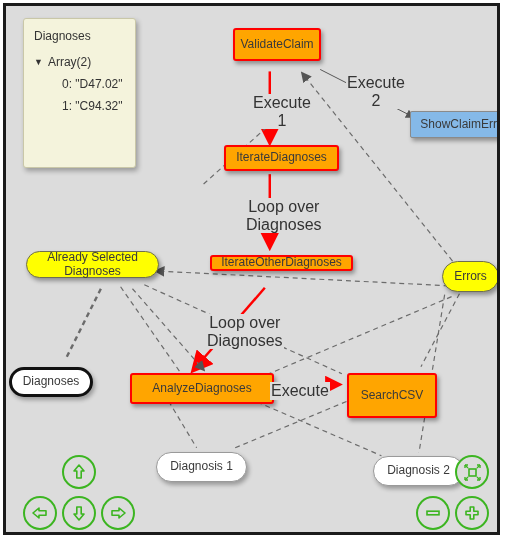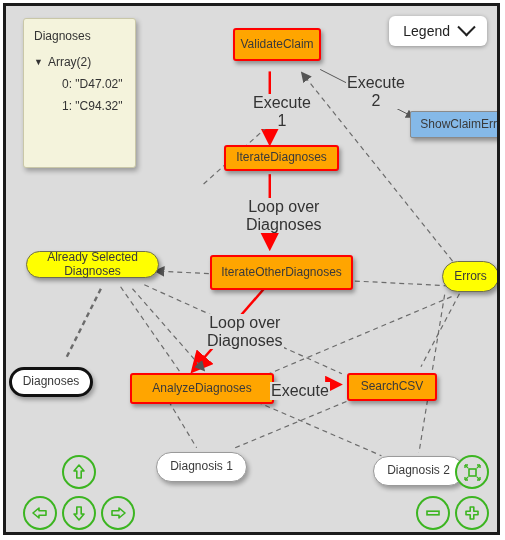--- a/index.html
+++ b/index.html
@@ -90,37 +90,37 @@
     </div>
 
     <div class="node n-blue" style="left:404px;top:105px;width:108px;height:27px;">
       <span>ShowClaimError</span>
     </div>
 
     <div class="node n-task" style="left:218px;top:139px;width:115px;height:26px;">
       <span>IterateDiagnoses</span>
     </div>
 
-    <div class="node n-task" style="left:204px;top:249px;width:143px;height:35px;">
+    <div class="node n-task" style="left:204px;top:249px;width:143px;height:16px;">
       <span>IterateOtherDiagnoses</span>
     </div>
 
     <div class="node n-yellow" style="left:20px;top:245px;width:133px;height:27px;">
       <span>Already Selected Diagnoses</span>
     </div>
 
     <div class="node n-yellow" style="left:436px;top:255px;width:57px;height:31px;">
       <span>Errors</span>
     </div>
 
     <div class="node n-task" style="left:124px;top:367px;width:144px;height:31px;">
       <span>AnalyzeDiagnoses</span>
     </div>
 
-    <div class="node n-task" style="left:341px;top:367px;width:90px;height:28px;">
+    <div class="node n-task" style="left:341px;top:367px;width:90px;height:45px;">
       <span>SearchCSV</span>
     </div>
 
     <div class="node n-pill sel" style="left:3px;top:361px;width:84px;height:30px;">
       <span>Diagnoses</span>
     </div>
 
     <div class="node n-pill" style="left:150px;top:446px;width:91px;height:30px;">
       <span>Diagnosis 1</span>
     </div>
@@ -151,24 +151,20 @@
 
     <div id="tooltip">
       <div class="tt-title">Diagnoses</div>
       <div class="tt-arr">
         <span class="tt-caret">▼</span><span>Array(2)</span>
       </div>
       <div class="tt-item">0: "D47.02"</div>
       <div class="tt-item">1: "C94.32"</div>
     </div>
 
-    <div id="legend">
-      <span>Legend</span>
-      <span class="chev"></span>
-    </div>
 
     <div class="ctl" style="left:56px;top:449px;">
       <svg width="18" height="18" viewBox="0 0 18 18">
         <path d="M9 2 L14 8 H11.2 V15 H6.8 V8 H4 Z" fill="none" stroke="#3cb521" stroke-width="1.6" stroke-linejoin="round"></path>
       </svg>
     </div>
     <div class="ctl" style="left:17px;top:490px;">
       <svg width="18" height="18" viewBox="0 0 18 18">
         <path d="M2 9 L8 4 V6.8 H15 V11.2 H8 V14 Z" fill="none" stroke="#3cb521" stroke-width="1.6" stroke-linejoin="round"></path>
       </svg>

